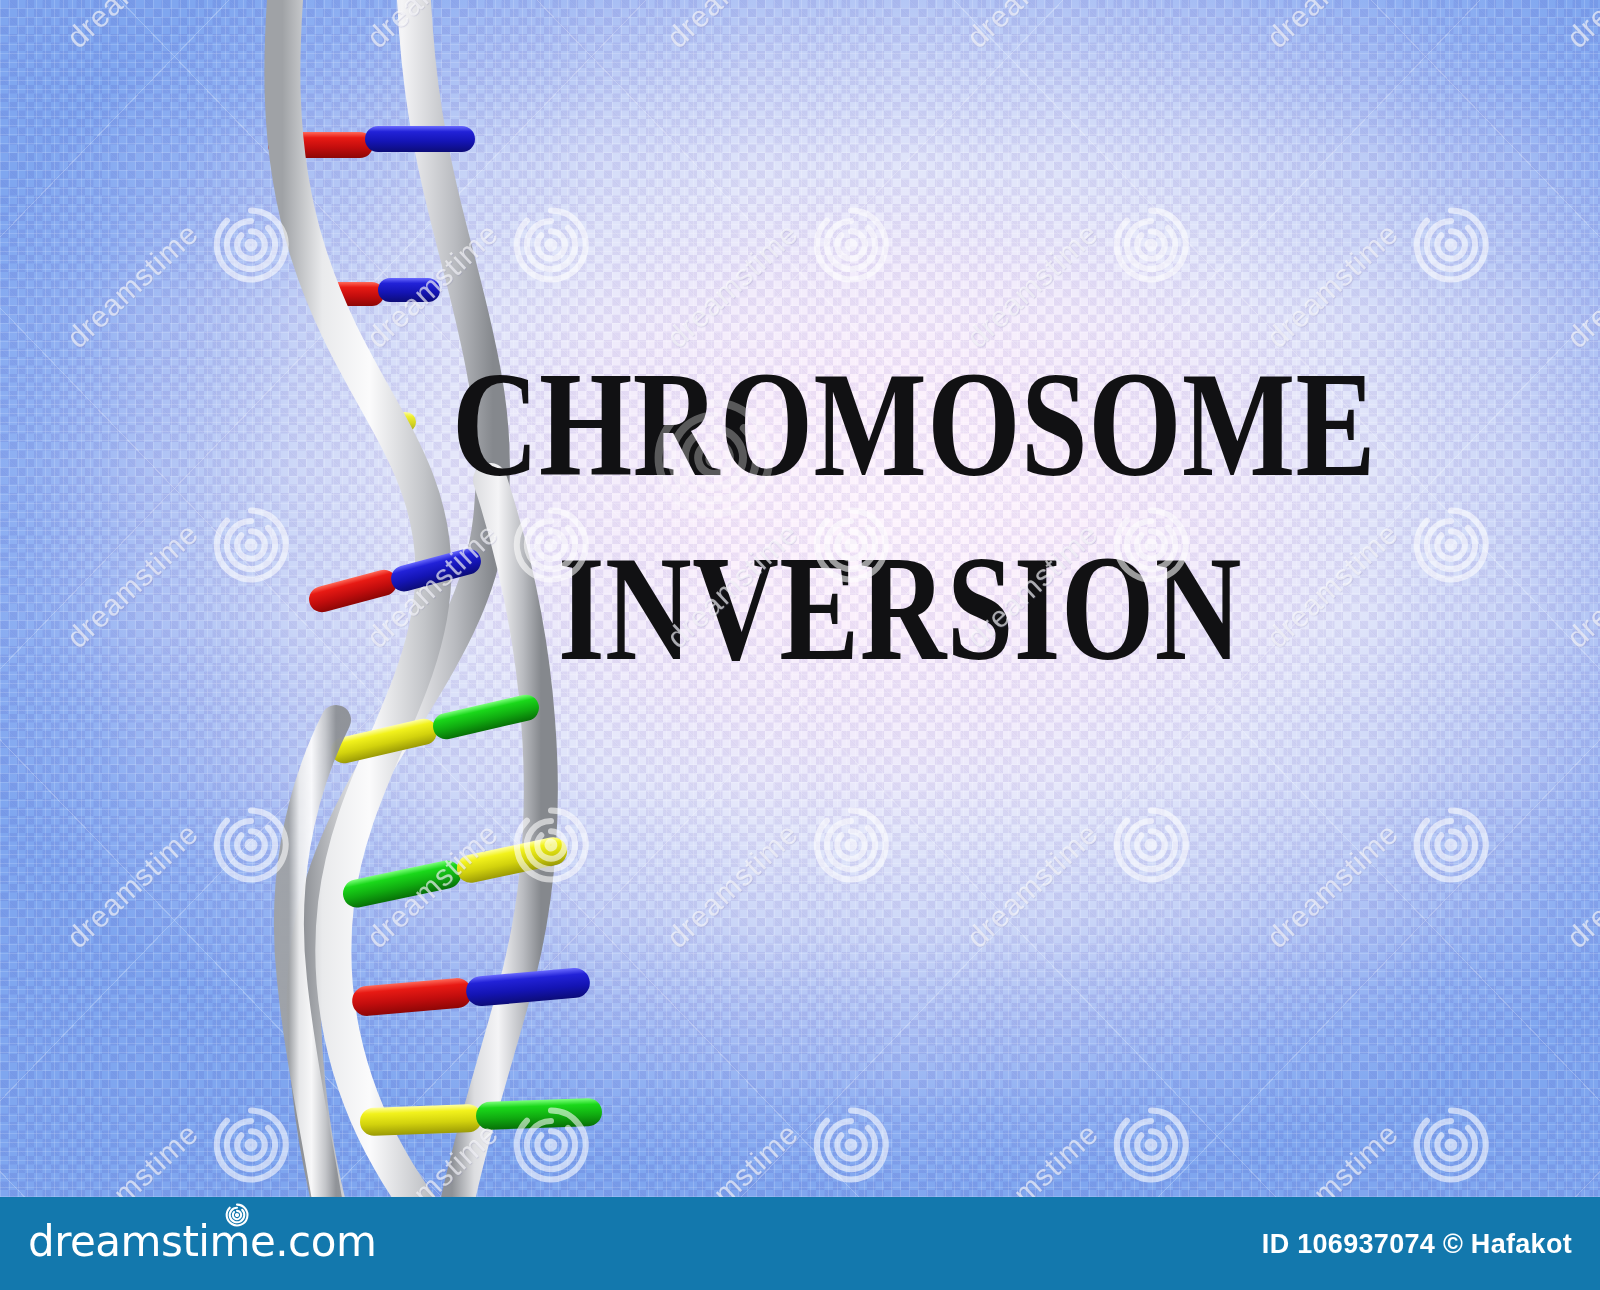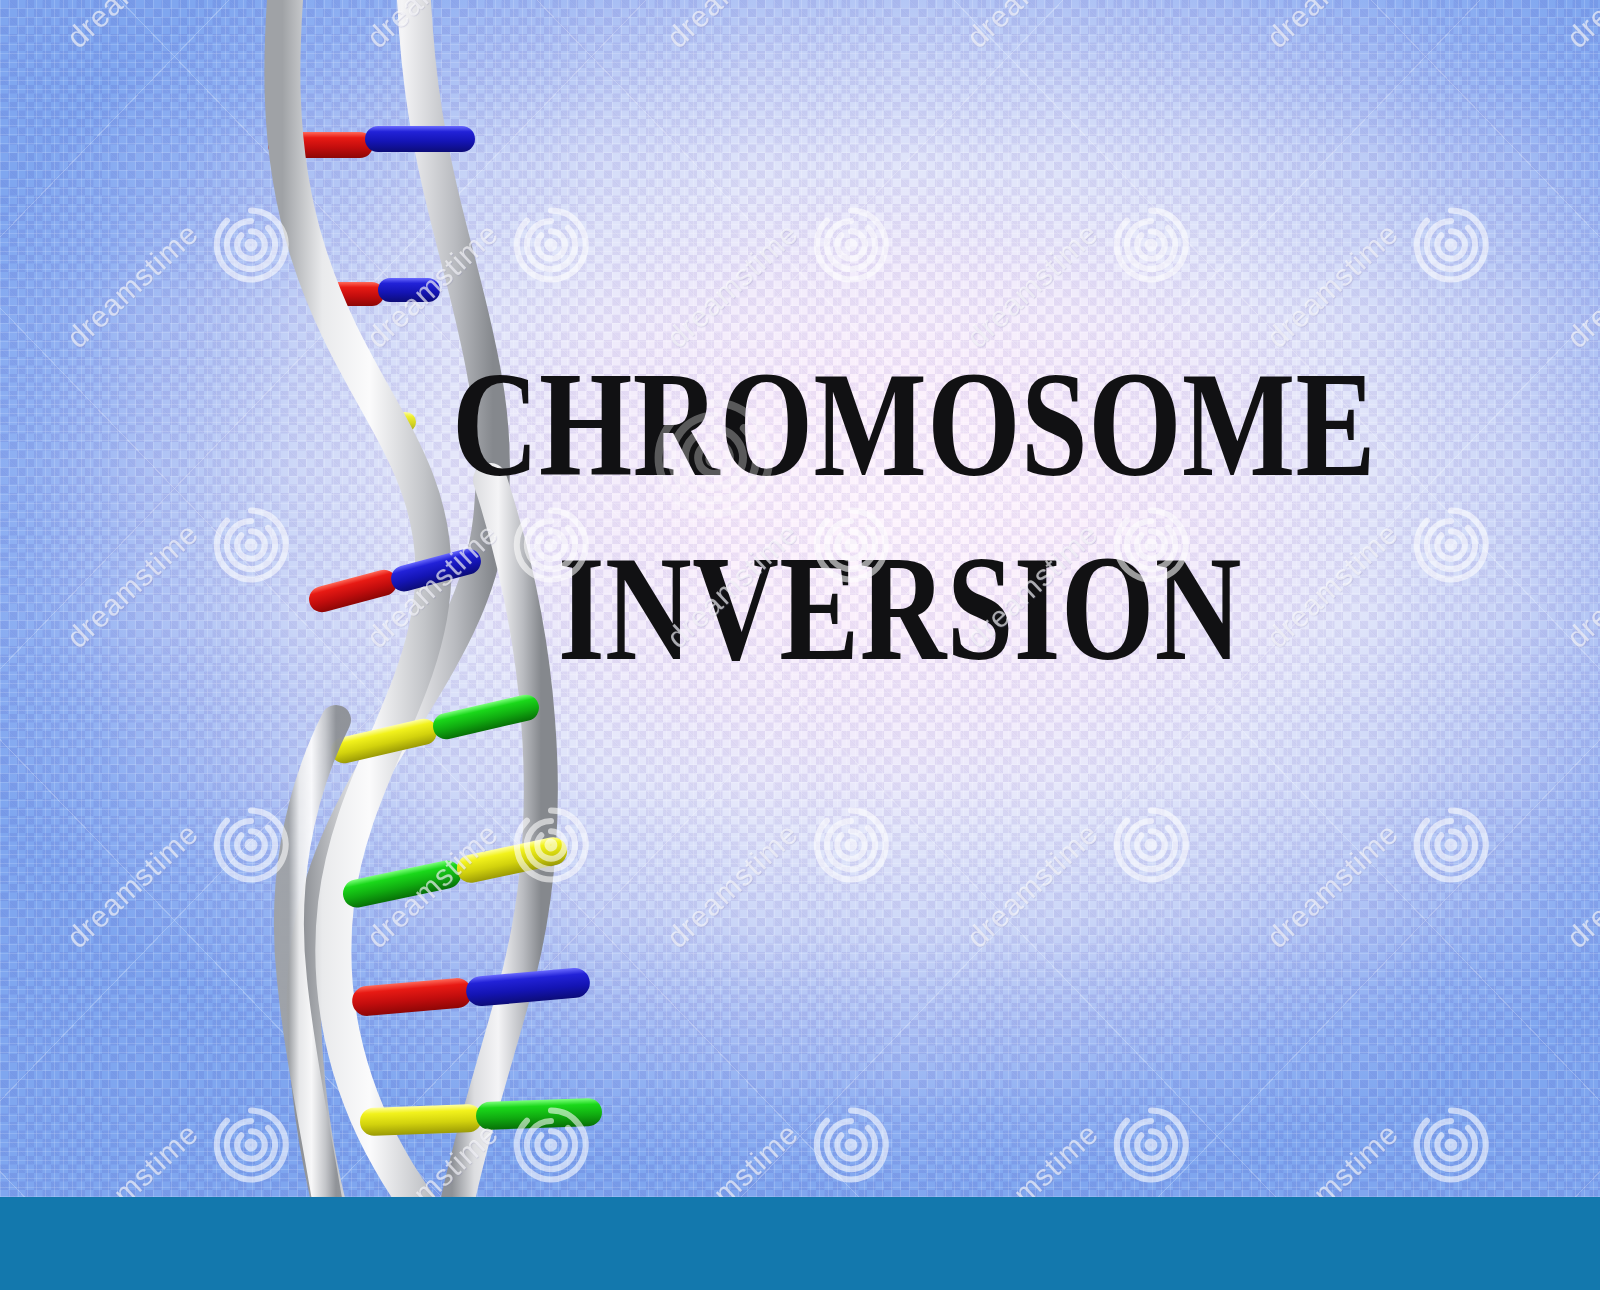--- a/index.html
+++ b/index.html
@@ -434,15 +434,25 @@
             <path d="M50 10 a40 40 0 1 1 -28 11.7 M50 22 a28 28 0 1 0 19.8 8.2 M50 34 a16 16 0 1 1 -11.3 4.7 M50 46 a4 4 0 1 0 2.8 1.2" fill="none" stroke="#ffffff" stroke-width="7" stroke-linecap="round"></path>
           </svg>
         </div>
         <div class="wm-word" style="left: 1560px; top: 1230px;">dreamstime</div>
       </div>
 
   </div>
 
   <div id="footer"></div>
 
-
+  <div id="brand">
+    <span class="logo-txt">dreamstime.com</span>
+    <span class="logo-spiral">
+      <svg viewBox="0 0 100 100">
+        <path d="M50 10 a40 40 0 1 1 -28 11.7 M50 22 a28 28 0 1 0 19.8 8.2
+                 M50 34 a16 16 0 1 1 -11.3 4.7 M50 46 a4 4 0 1 0 2.8 1.2" fill="none" stroke="#ffffff" stroke-width="8" stroke-linecap="round"></path>
+      </svg>
+    </span>
+  </div>
+
+  <div id="idtext">ID 106937074 © Hafakot</div>
 
 </div>
 
 </body></html>

